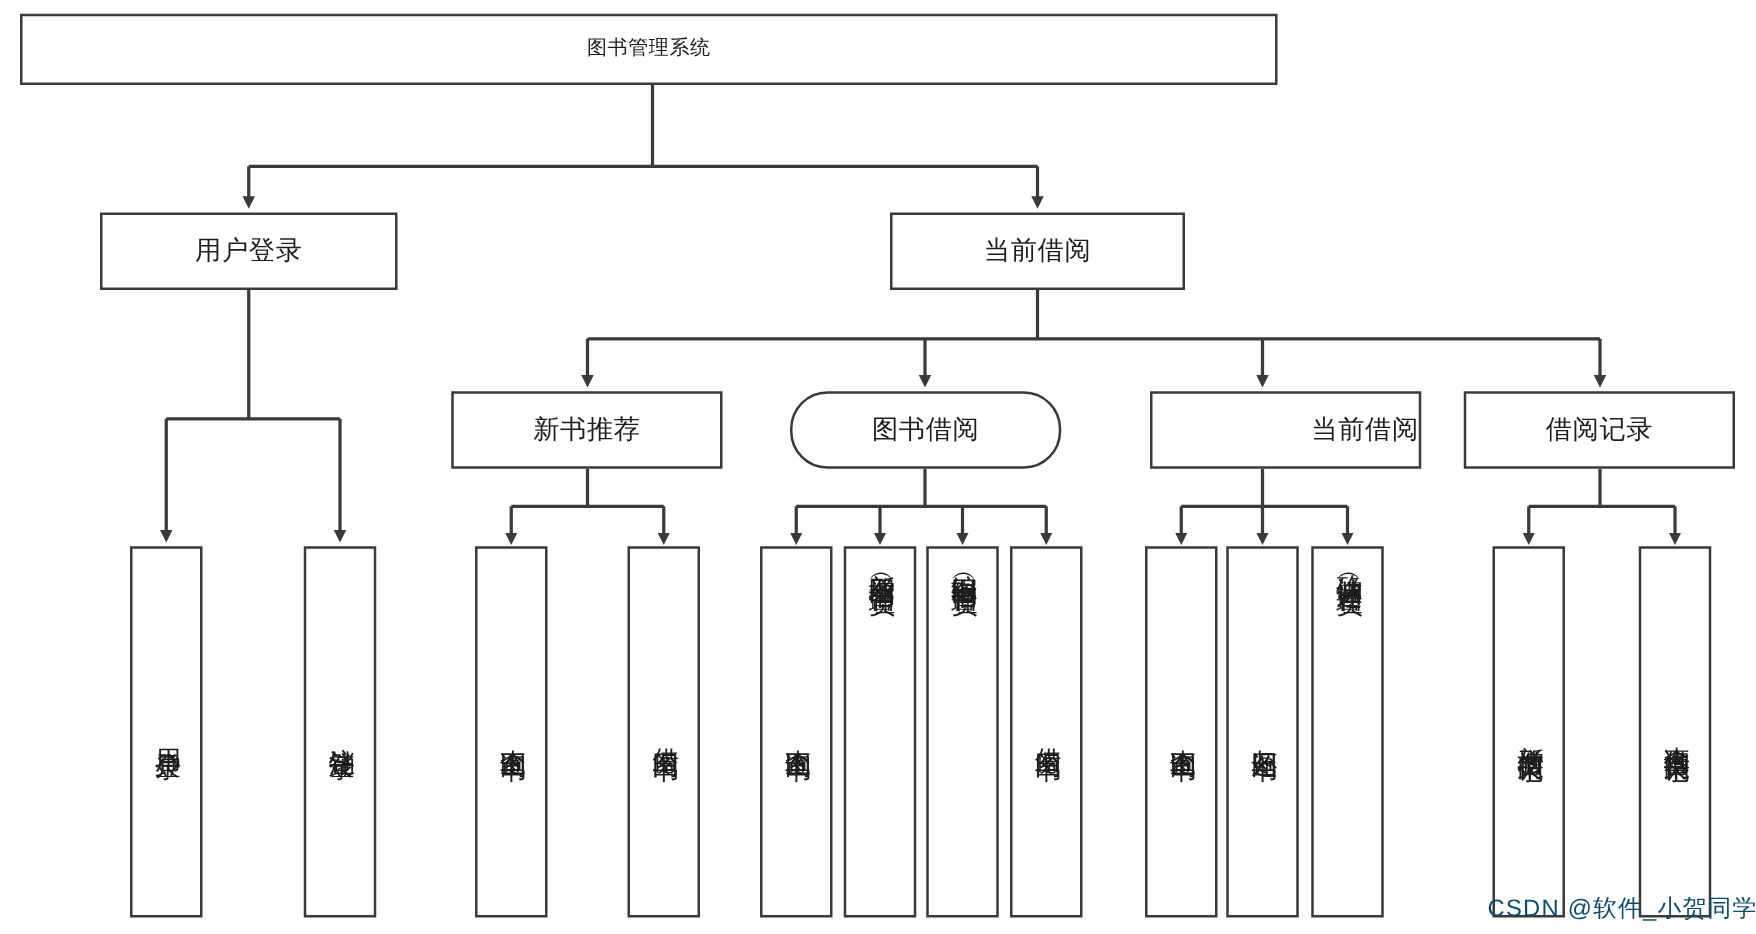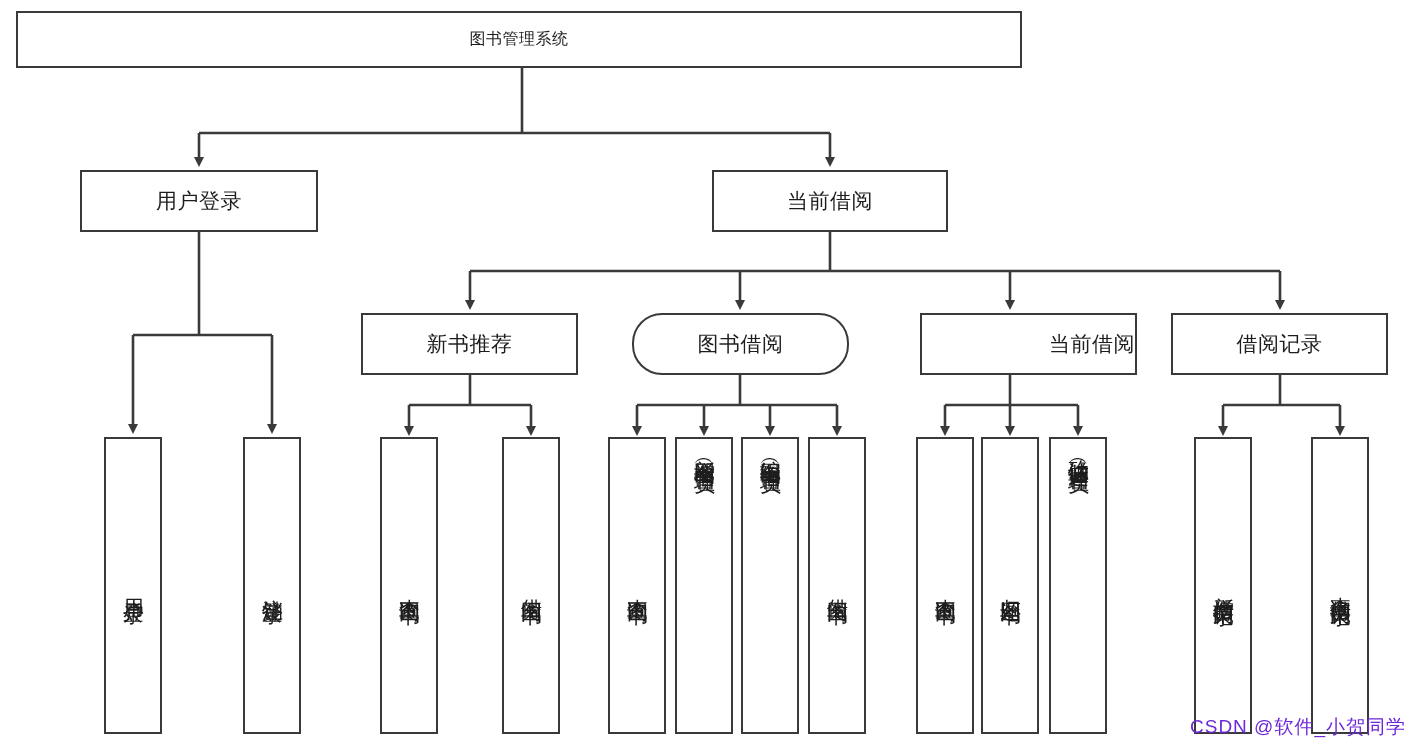--- a/index.html
+++ b/index.html
@@ -14,21 +14,21 @@
      text-orientation:upright;
      font-size:21px;
      line-height:1.28;
      letter-spacing:2px;
      color:#1d1d1d;
      white-space:nowrap;
   }
   .leaf.mid{align-items:center;}
   .leaf.top{align-items:flex-start;padding-top:4px;}
   svg.links{position:absolute;left:0;top:0;width:1405px;height:747px;pointer-events:none;}
-  .wm{position:absolute;font-size:19px;color:#6d28d9;letter-spacing:1px;white-space:nowrap;}
+  .wm{position:absolute;font-size:19px;color:#0c4a6e;letter-spacing:1px;white-space:nowrap;}
 </style>
 </head>
 <body>
 
 <div id="stage">
 
   <svg class="links" viewBox="0 0 1405 747">
     <defs>
       <marker id="ah" markerWidth="11" markerHeight="11" refX="1" refY="5" orient="auto" markerUnits="userSpaceOnUse">
         <path d="M0,0 L10,5 L0,10 z" fill="#3a3a3a"></path>

